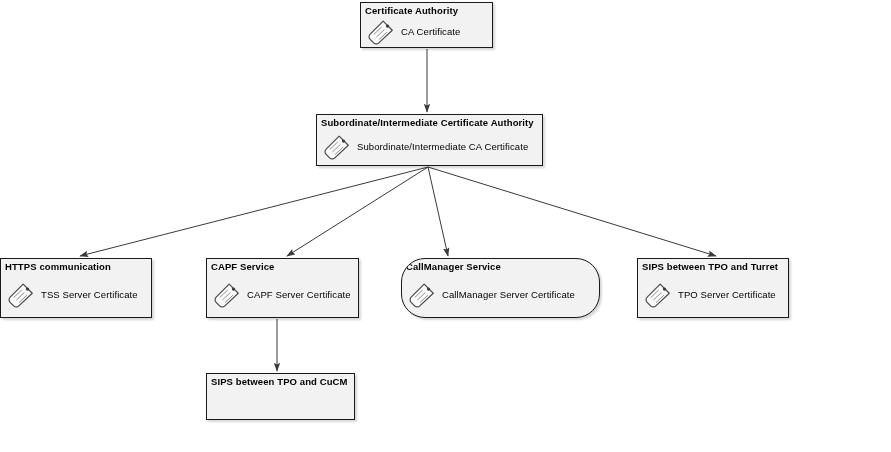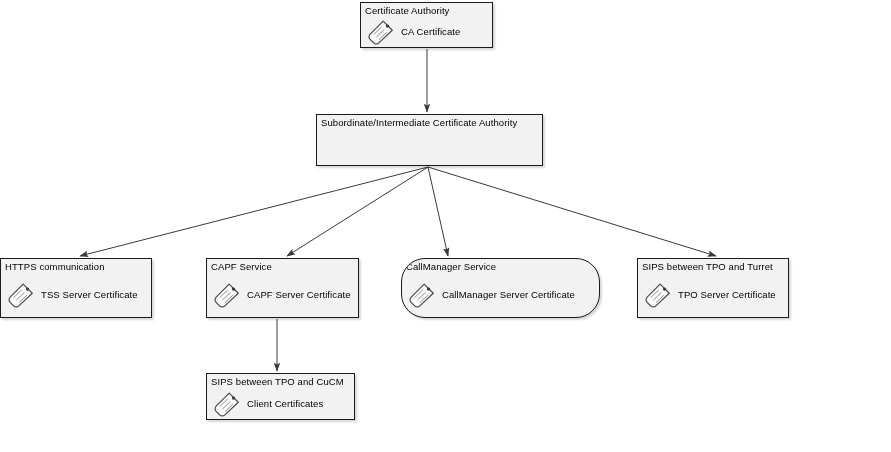--- a/index.html
+++ b/index.html
@@ -37,20 +37,21 @@
   }
   .node-title {
     position: absolute;
     left: 4px;
     top: 2px;
     font-size: 9.5px;
     line-height: 12px;
     color: #000000;
     white-space: nowrap;
     letter-spacing: 0.1px;
+    font-weight: bold;
   }
   .node-body {
     position: absolute;
     left: 6px;
     right: 4px;
     top: 16px;
     bottom: 2px;
     display: flex;
     align-items: center;
     gap: 6px;
@@ -103,20 +104,32 @@
           <line x1="11" y1="20.5" x2="19.5" y2="12.5"></line>
           <line x1="14" y1="23.5" x2="22.5" y2="15.5"></line>
         </g>
       </svg>
       <span class="node-label">CA Certificate</span>
     </div>
   </div>
 
   <div class="node" style="left:316px; top:114px; width:227px; height:52px;">
     <div class="node-title">Subordinate/Intermediate Certificate Authority</div>
+    <div class="node-body">
+      <svg class="tag-icon" viewBox="0 0 32 30" xmlns="http://www.w3.org/2000/svg">
+        <path d="M18.5,2.5 L29,13 L13.5,27.5 A4.2,4.2 0 0 1 7.5,27.5 L3.5,23.5 A4.2,4.2 0 0 1 3.5,17.5 Z" fill="#fafafa" stroke="#4a4a4a" stroke-width="1.4" stroke-linejoin="round"></path>
+        <circle cx="23.5" cy="8.2" r="1.9" fill="#3a3a3a"></circle>
+        <g stroke="#8c8c8c" stroke-width="1.1" stroke-linecap="round">
+          <line x1="8" y1="17.5" x2="16.5" y2="9.5"></line>
+          <line x1="11" y1="20.5" x2="19.5" y2="12.5"></line>
+          <line x1="14" y1="23.5" x2="22.5" y2="15.5"></line>
+        </g>
+      </svg>
+      <span class="node-label">Subordinate/Intermediate CA Certificate</span>
+    </div>
   </div>
 
   <div class="node" style="left:0px; top:258px; width:152px; height:60px;">
     <div class="node-title">HTTPS communication</div>
     <div class="node-body">
       <svg class="tag-icon" viewBox="0 0 32 30" xmlns="http://www.w3.org/2000/svg">
         <path d="M18.5,2.5 L29,13 L13.5,27.5 A4.2,4.2 0 0 1 7.5,27.5 L3.5,23.5 A4.2,4.2 0 0 1 3.5,17.5 Z" fill="#fafafa" stroke="#4a4a4a" stroke-width="1.4" stroke-linejoin="round"></path>
         <circle cx="23.5" cy="8.2" r="1.9" fill="#3a3a3a"></circle>
         <g stroke="#8c8c8c" stroke-width="1.1" stroke-linecap="round">
           <line x1="8" y1="17.5" x2="16.5" y2="9.5"></line>
@@ -171,27 +184,15 @@
           <line x1="11" y1="20.5" x2="19.5" y2="12.5"></line>
           <line x1="14" y1="23.5" x2="22.5" y2="15.5"></line>
         </g>
       </svg>
       <span class="node-label">TPO Server Certificate</span>
     </div>
   </div>
 
   <div class="node" style="left:206px; top:373px; width:149px; height:47px;">
     <div class="node-title">SIPS between TPO and CuCM</div>
-    <div class="node-body">
-      <svg class="tag-icon" viewBox="0 0 32 30" xmlns="http://www.w3.org/2000/svg">
-        <path d="M18.5,2.5 L29,13 L13.5,27.5 A4.2,4.2 0 0 1 7.5,27.5 L3.5,23.5 A4.2,4.2 0 0 1 3.5,17.5 Z" fill="#fafafa" stroke="#4a4a4a" stroke-width="1.4" stroke-linejoin="round"></path>
-        <circle cx="23.5" cy="8.2" r="1.9" fill="#3a3a3a"></circle>
-        <g stroke="#8c8c8c" stroke-width="1.1" stroke-linecap="round">
-          <line x1="8" y1="17.5" x2="16.5" y2="9.5"></line>
-          <line x1="11" y1="20.5" x2="19.5" y2="12.5"></line>
-          <line x1="14" y1="23.5" x2="22.5" y2="15.5"></line>
-        </g>
-      </svg>
-      <span class="node-label">Client Certificates</span>
-    </div>
   </div>
 
 </div>
 
 </body></html>

